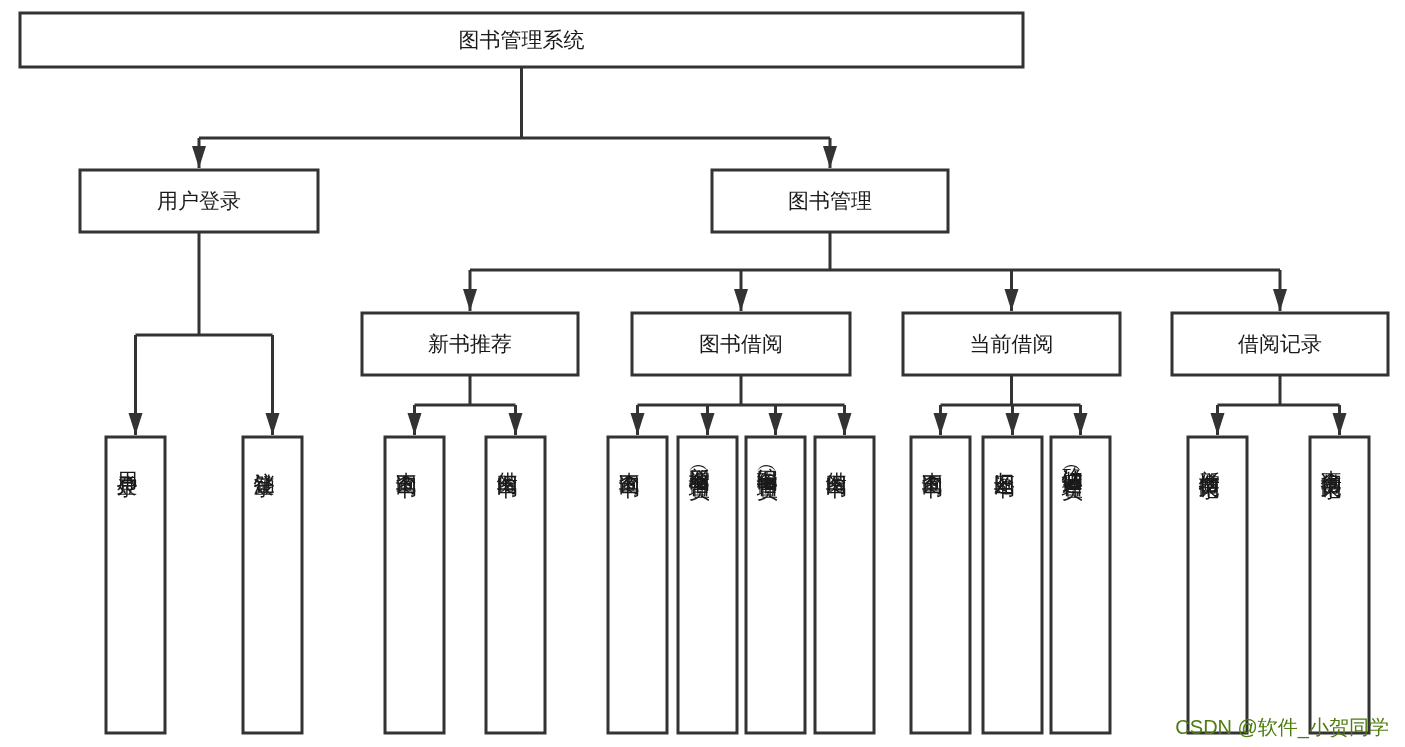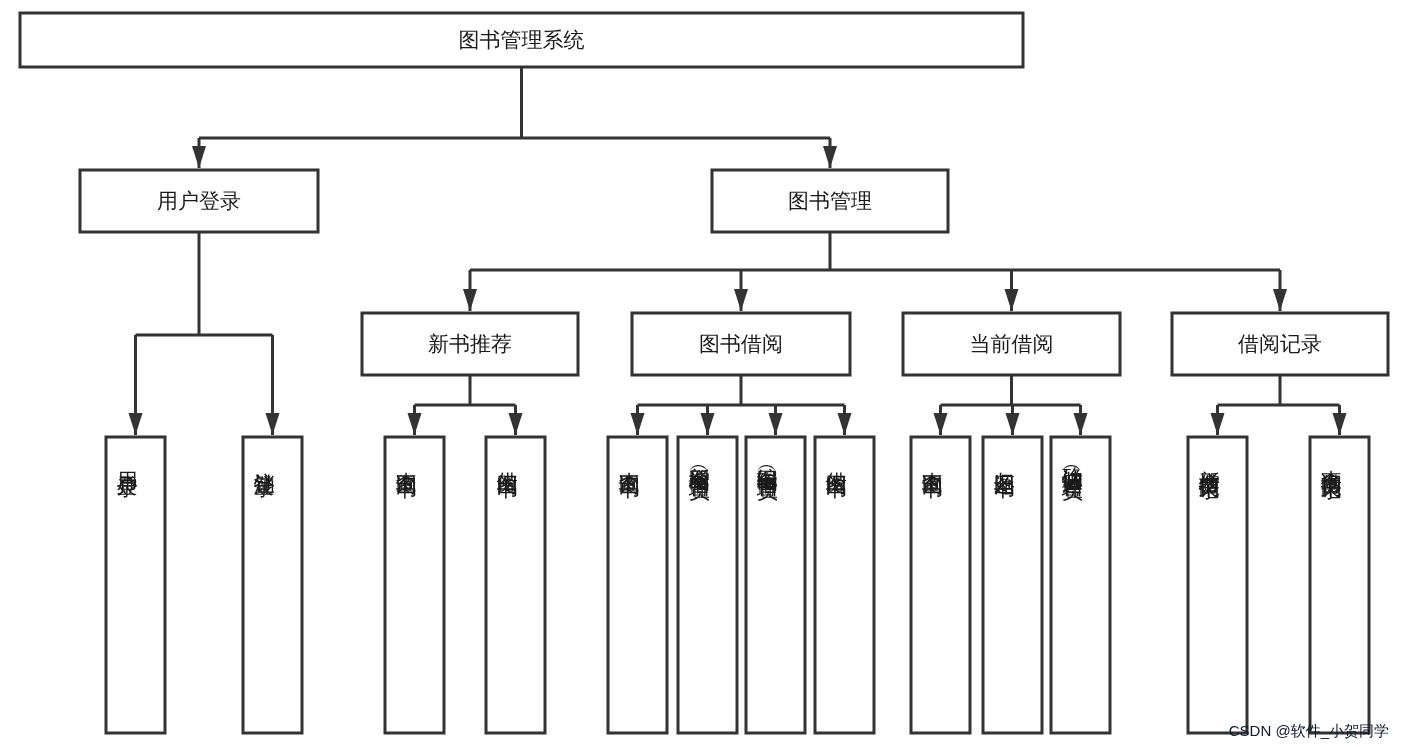--- a/index.html
+++ b/index.html
@@ -60,22 +60,22 @@
     writing-mode: vertical-rl;
     text-orientation: upright;
     letter-spacing: 2px;
     text-anchor: middle;
   }
   .watermark {
     position: absolute;
     right: 8px;
     bottom: 6px;
     font-family: "Liberation Sans", "DejaVu Sans", sans-serif;
-    font-size: 15px;
-    color: #0f172a;
+    font-size: 20px;
+    color: #4d7c0f;
     white-space: nowrap;
     user-select: none;
   }
 </style>
 </head>
 <body>
 
 <div id="diagram-root">
   <svg class="flow" viewBox="0 0 1405 747">
     <g id="links-layer">

